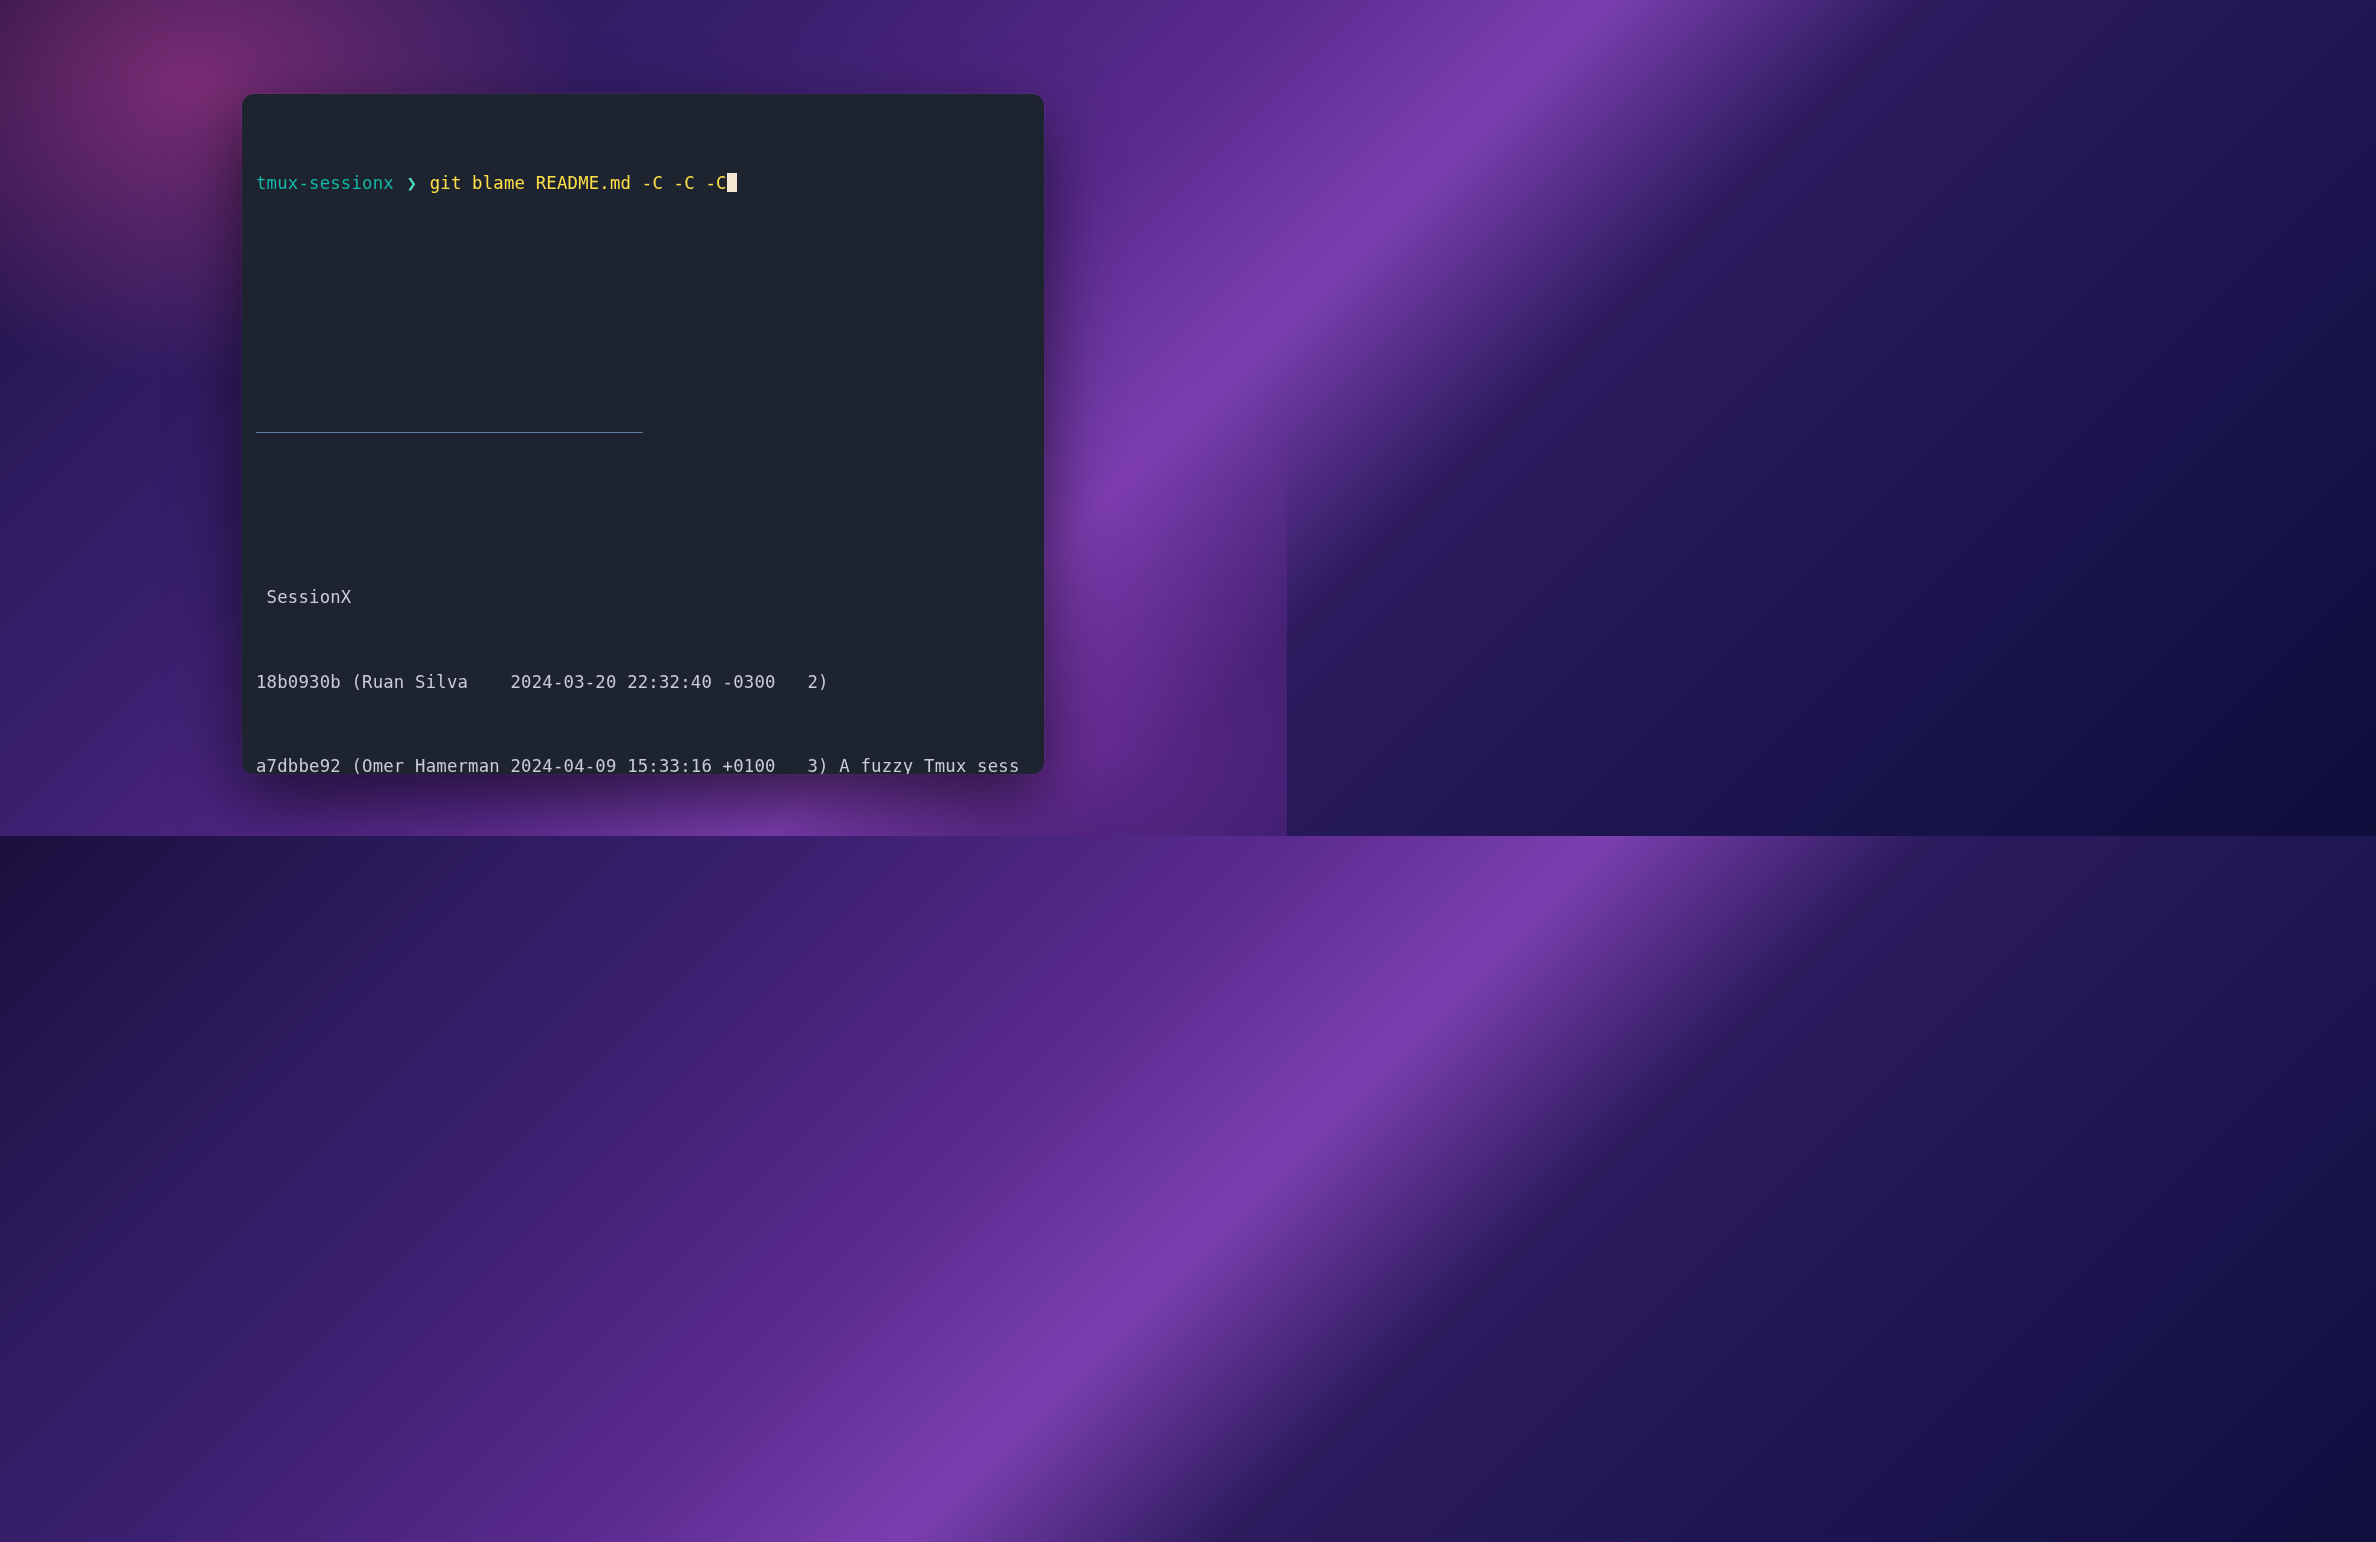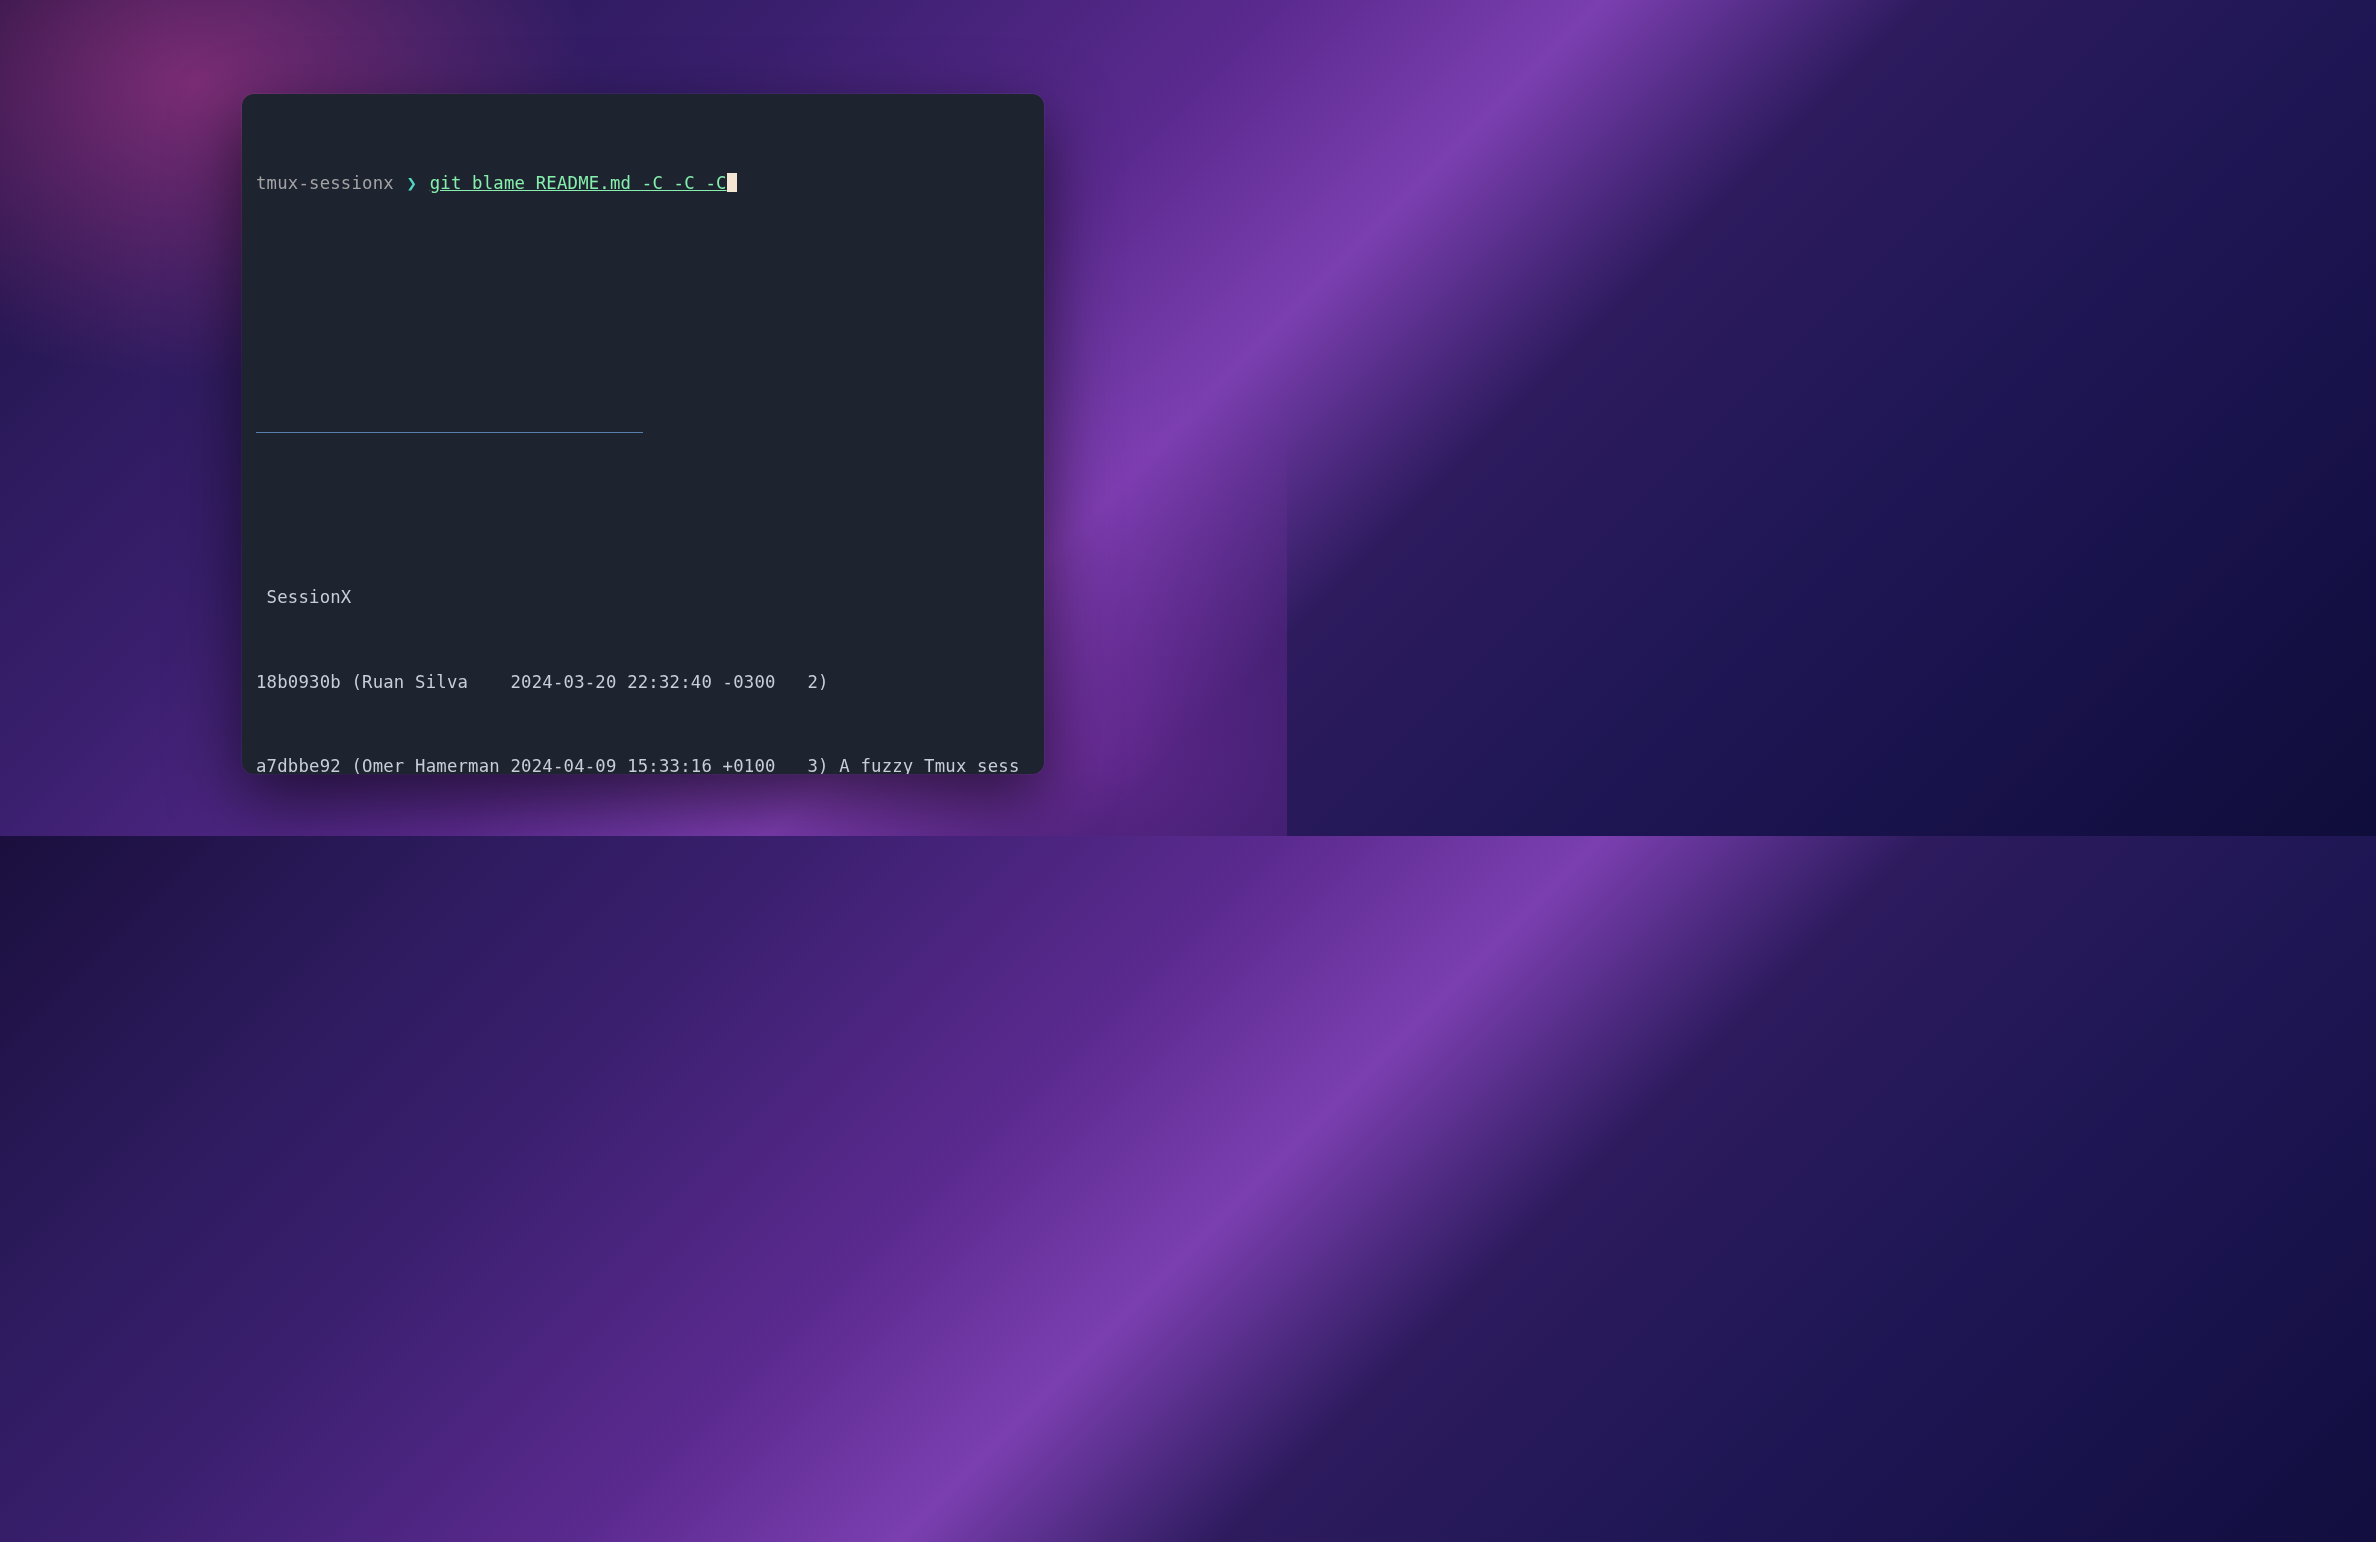--- a/index.html
+++ b/index.html
@@ -47,33 +47,32 @@
       letter-spacing: 0.2px;
     }
 
     .prompt-line {
       display: flex;
       align-items: center;
       flex-wrap: wrap;
     }
 
     .prompt-context {
-      color: #a3a3a3;
+      color: #14b8a6;
       font-weight: 500;
     }
 
     .prompt-separator {
       color: #4dd9c4;
       margin: 0 2px;
       font-weight: bold;
     }
 
     .prompt-command {
-      color: #86efac;
-      text-decoration: underline;
+      color: #fde047;
     }
 
     .cursor {
       display: inline-block;
       width: 10px;
       height: 19px;
       background: #f5e6d3;
       vertical-align: text-bottom;
       margin-bottom: 2px;
     }

